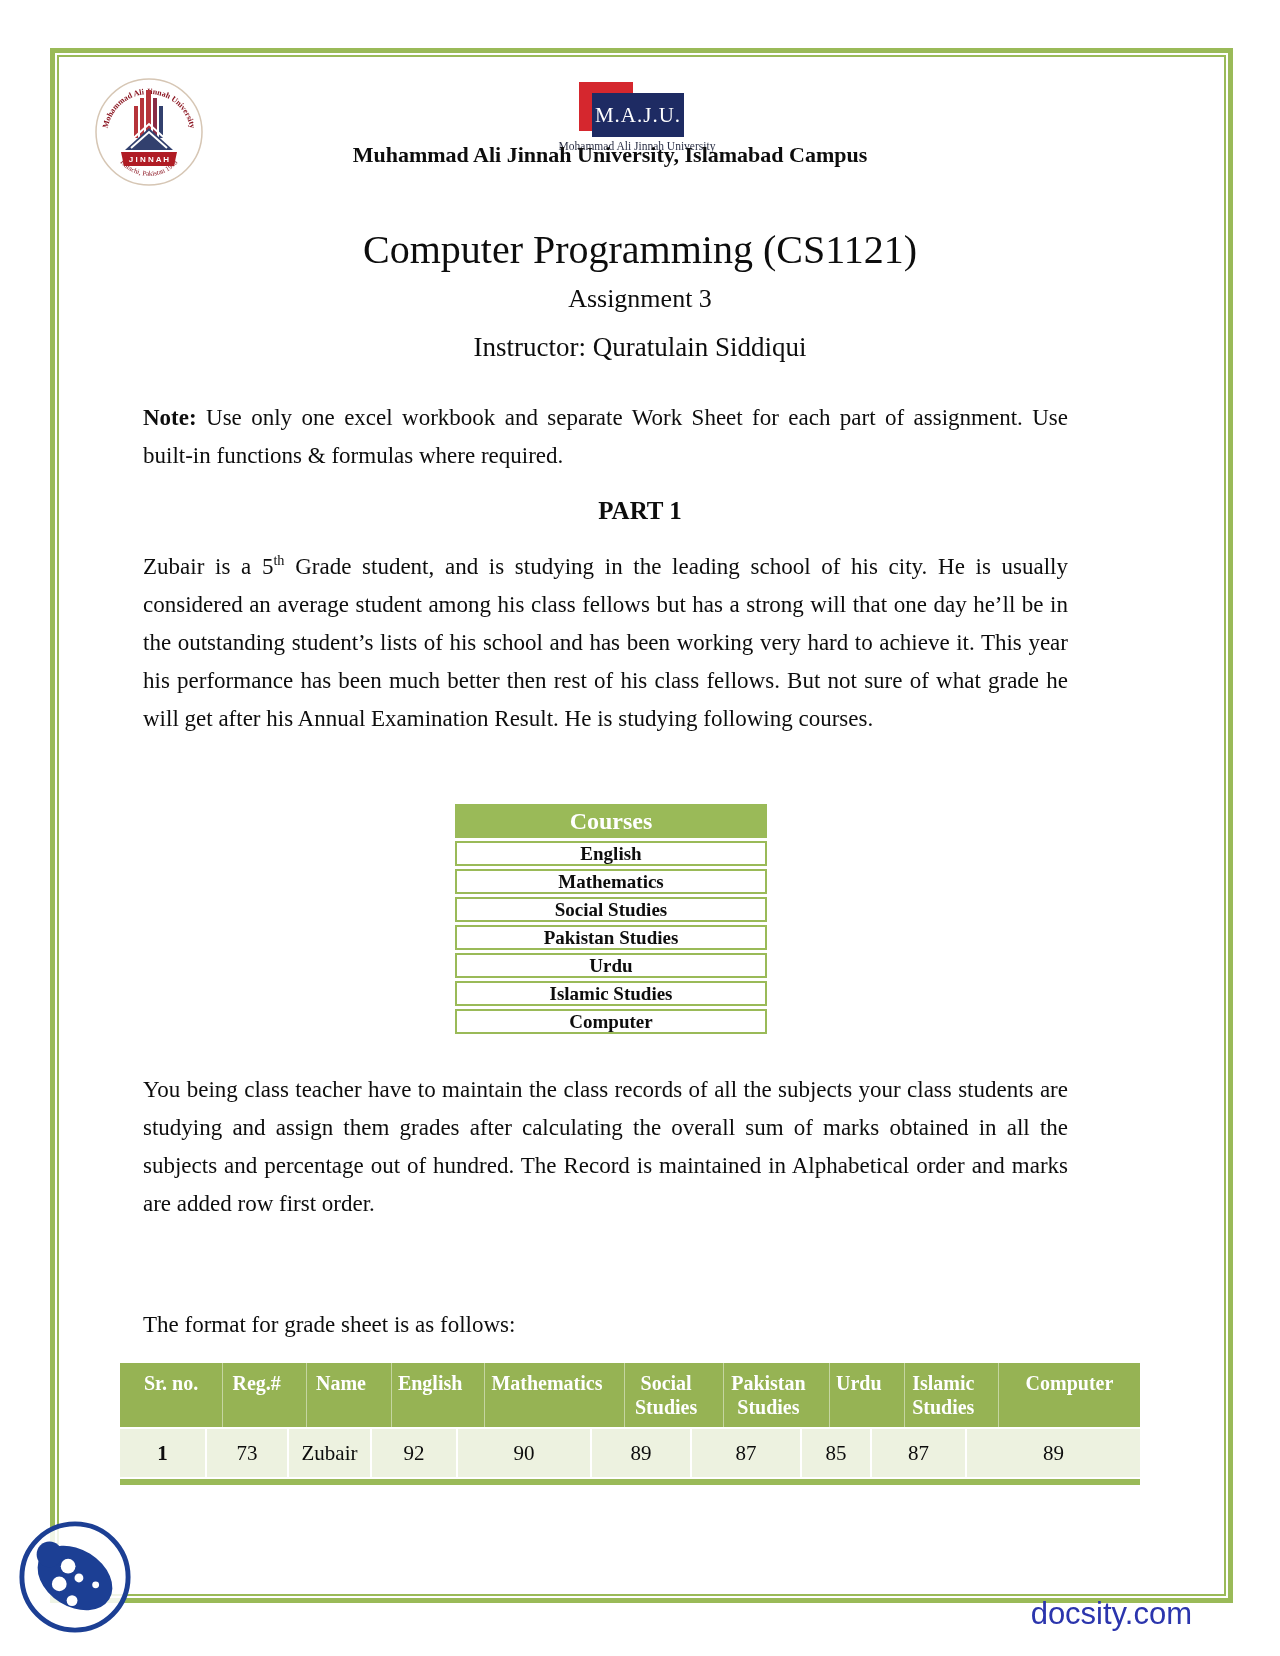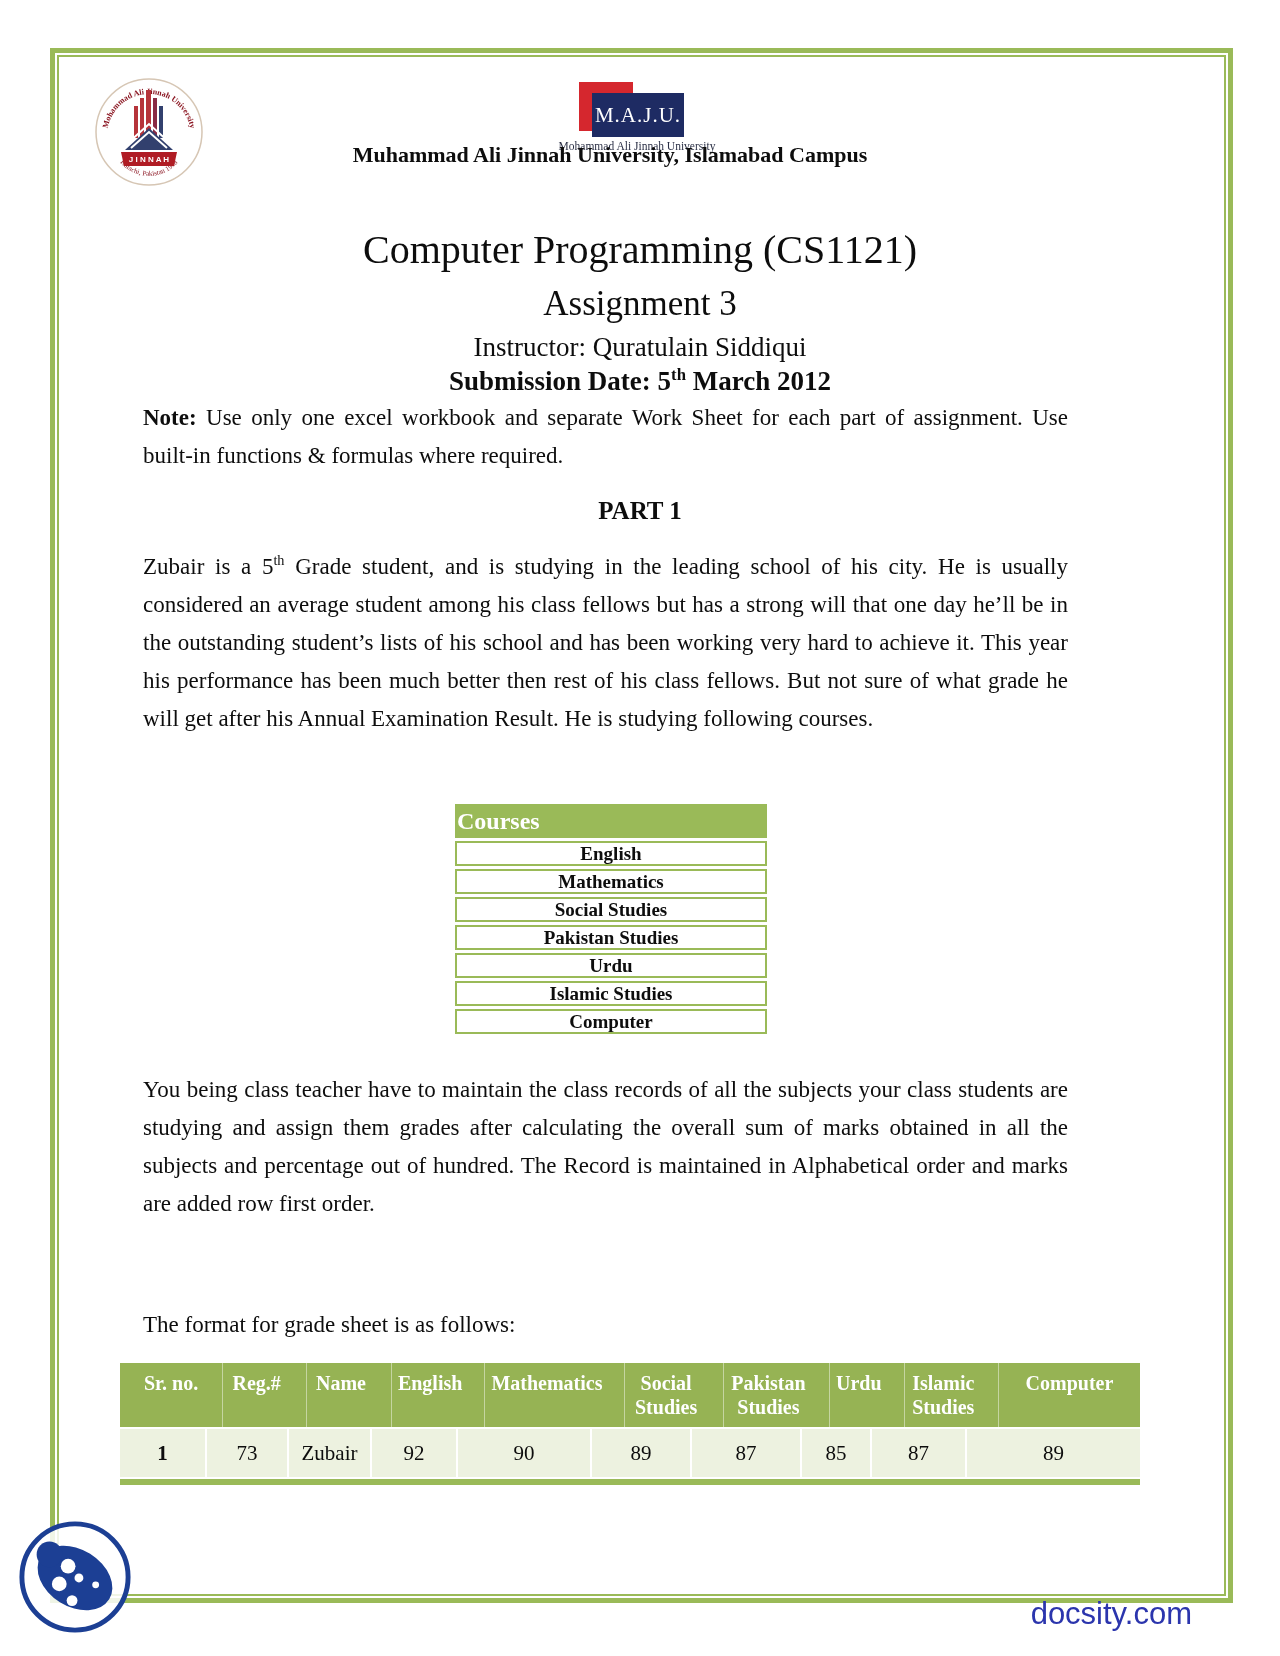--- a/index.html
+++ b/index.html
@@ -20,39 +20,39 @@
   .maju-navy { position:absolute; left:17px; top:13px; width:92px; height:44px; background:#1e2b63;
     color:#ffffff; font-size:21px; letter-spacing:1px; display:flex; align-items:center; justify-content:center; }
   .maju-caption { position:absolute; left:-28px; top:60px; width:180px; text-align:center;
     font-size:11.5px; color:#2a2f45; }
   .uni-title { position:absolute; left:0; top:142px; width:1220px; text-align:center;
     font-size:22px; font-weight:bold; }
 
   
   .center-line { position:absolute; left:0; width:1280px; text-align:center; }
   .h-course     { top:226px; font-size:40px; }
-  .h-assignment { top:284px; font-size:35px; }
+  .h-assignment { top:284px; font-size:26px; }
   .h-instructor { top:332px; font-size:27px; }
   .h-submission { top:366px; font-size:27px; font-weight:bold; }
   .h-part       { top:497px; font-size:25px; font-weight:bold; }
 
   sup { font-size:62%; vertical-align:super; line-height:0; }
 
   .body-text { position:absolute; left:143px; width:925px; font-size:23px; line-height:38px;
     text-align:justify; text-justify:inter-word; }
   .p-note  { top:399px;font-family:Liberation Serif, serif; }
   .p-part1 { top:548px; }
   .p-teacher { top:1071px; }
   .p-format { top:1306px; text-align:left; }
   .bold { font-weight:bold; }
 
   
   .courses { position:absolute; left:455px; top:804px; width:312px; }
   .courses-header { background:#9aba58; border:2px solid #9aba58; color:#ffffff;
-    font-weight:bold; font-size:24px; height:34px; line-height:31px; }
+    font-weight:bold; font-size:24px; text-align:center; height:34px; line-height:31px; }
   .courses-row { border:2px solid #9aba58; margin-top:3px; text-align:center;
     font-weight:bold; font-size:19px; height:25px; line-height:21px; background:#ffffff; }
 
   
   .grade { position:absolute; left:120px; top:1363px; width:1020px; }
   .gt-header { display:flex; background:#96b354; min-height:64px; }
   .gt-header .cell { color:#ffffff; font-weight:bold; font-size:20px; line-height:24px;
     text-align:center; padding:8px 6px 4px 6px; border-left:1px solid rgba(255,255,255,0.45);margin-left:16px; }
   .gt-header .cell:first-child { border-left:none; }
   .gt-row { display:flex; background:#edf2e0; height:48px; margin-top:2px; }
@@ -108,23 +108,20 @@
     <div class="maju-red"></div>
     <div class="maju-navy">M.A.J.U.</div>
     <div class="maju-caption">Mohammad Ali Jinnah University</div>
   </div>
 
   <div class="uni-title">Muhammad Ali Jinnah University, Islamabad Campus</div>
 
   <div class="center-line h-course">Computer Programming (CS1121)</div>
   <div class="center-line h-assignment">Assignment 3</div>
   <div class="center-line h-instructor">Instructor: Quratulain Siddiqui</div>
-  <div class="center-line h-submission">
-    <span>Submission Date: 5</span><sup>th</sup><span> March 2012</span>
-  </div>
 
   <p class="body-text p-note">
     <span class="bold">Note:</span><span> Use only one excel workbook and separate Work Sheet for each part of assignment.  Use built-in functions &amp; formulas where required.</span>
   </p>
 
   <div class="center-line h-part">PART 1</div>
 
   <p class="body-text p-part1">
     <span>Zubair is a 5</span><sup>th</sup><span> Grade student, and is studying in the leading school of his city. He is usually considered an average student among his class fellows but has a strong will that one day he’ll be in the outstanding student’s lists of his school and has been working very hard to achieve it. This year his performance has been much better then rest of his class fellows. But not sure of what grade he will get after his Annual Examination Result. He is studying following courses.</span>
   </p>

